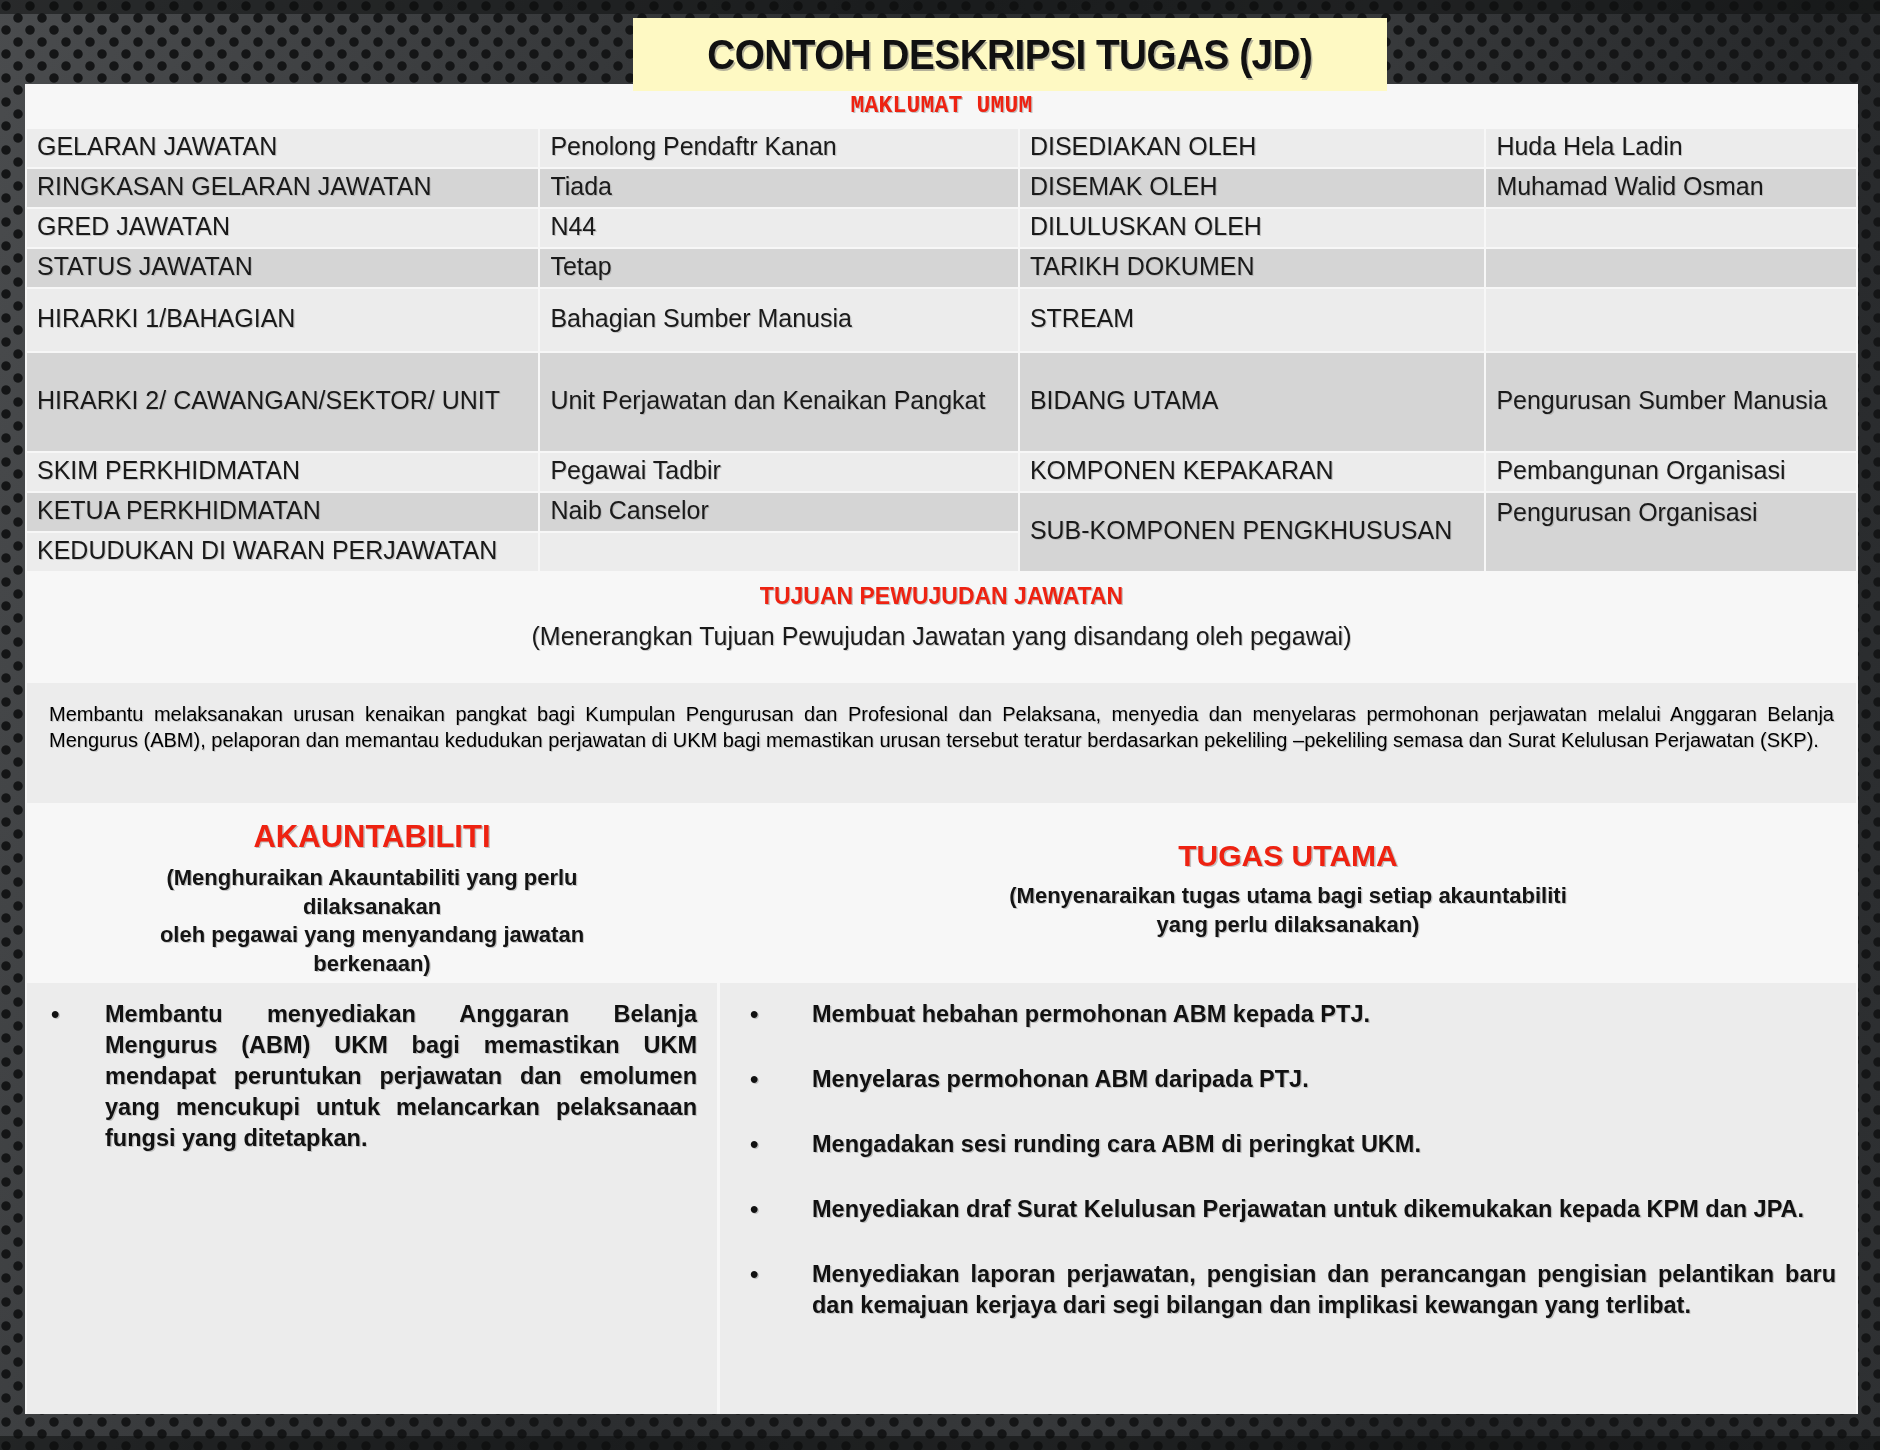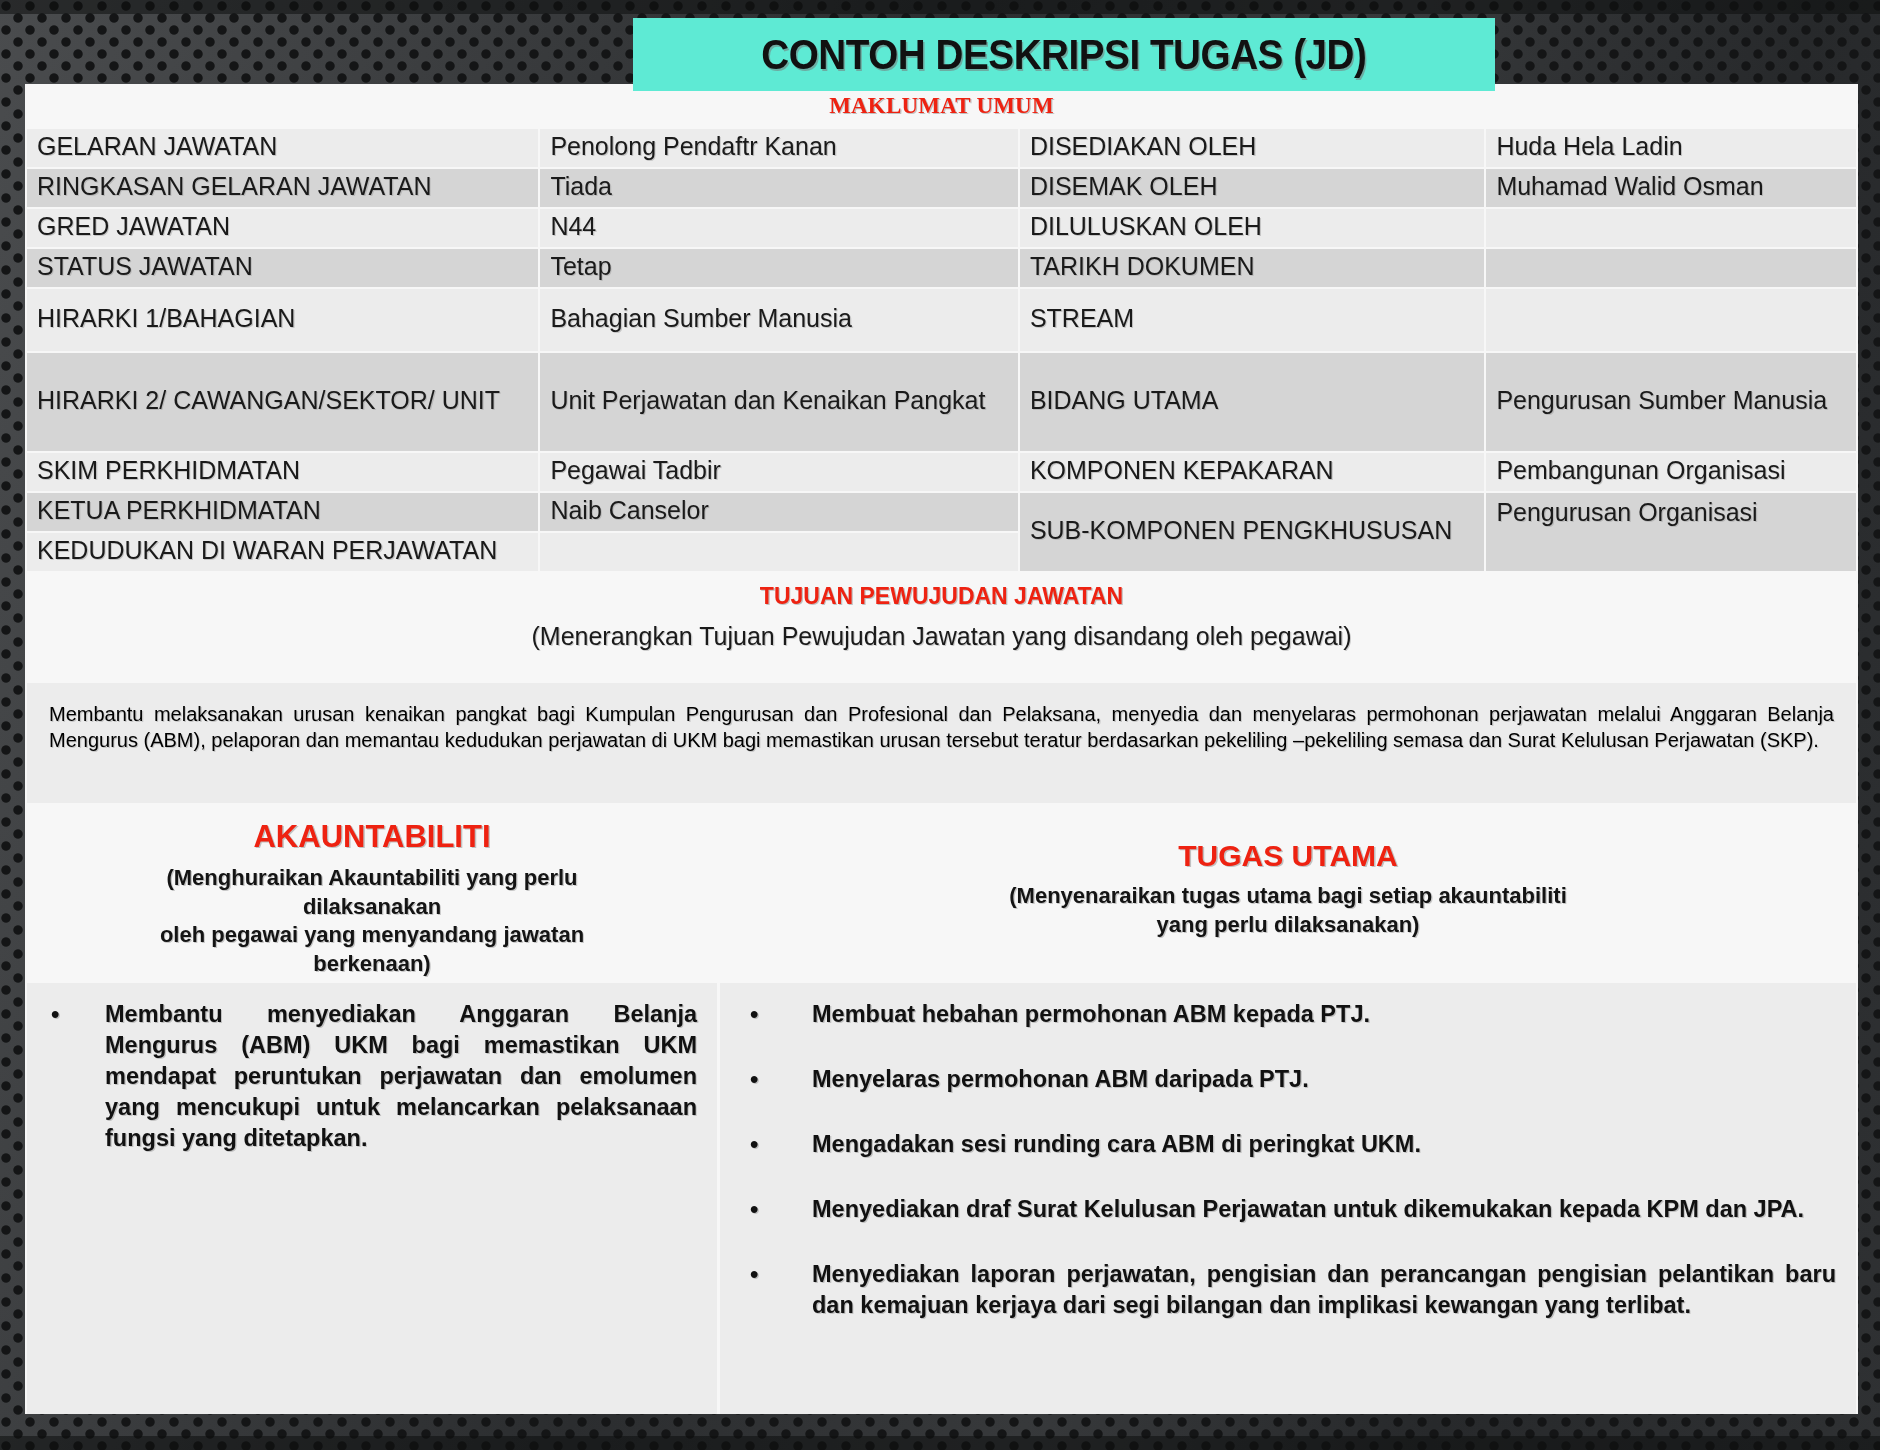--- a/index.html
+++ b/index.html
@@ -21,22 +21,22 @@
   .edge-top, .edge-bottom {
     position: absolute; left: 0; width: 1880px; height: 14px;
     background: #0d0e0f; opacity: .55; pointer-events: none;
   }
   .edge-top { top: 0; }
   .edge-bottom { bottom: 0; }
 
   
   .title-plate {
     position: absolute;
-    left: 633px; top: 18px; width: 862px; height: 73px;
-    background: #5eead4;
+    left: 633px; top: 18px; width: 754px; height: 73px;
+    background: #fef9c3;
     display: flex; align-items: center; justify-content: center;
     z-index: 5;
   }
   .title-plate .title-text {
     font-family: "Liberation Sans Narrow", "Liberation Sans", sans-serif;
     font-weight: bold;
     font-size: 42px;
     letter-spacing: -0.5px;
     color: #111;
     transform: scaleX(0.92);
@@ -52,21 +52,21 @@
     z-index: 3;
     display: flex; flex-direction: column;
     overflow: hidden;
   }
 
   
   .banner {
     background: #f7f7f7;
     text-align: center;
     color: #ee2211;
-    font-family: Liberation Serif, serif;
+    font-family: Liberation Mono, monospace;
     font-weight: bold;
     letter-spacing: .2px;
     transform-origin: center;
   }
   .banner-maklumat {
     font-size: 23px; padding: 9px 0 8px 0;
     text-shadow: 1.2px 1.2px 0 rgba(140,140,140,.5);
   }
 
   

